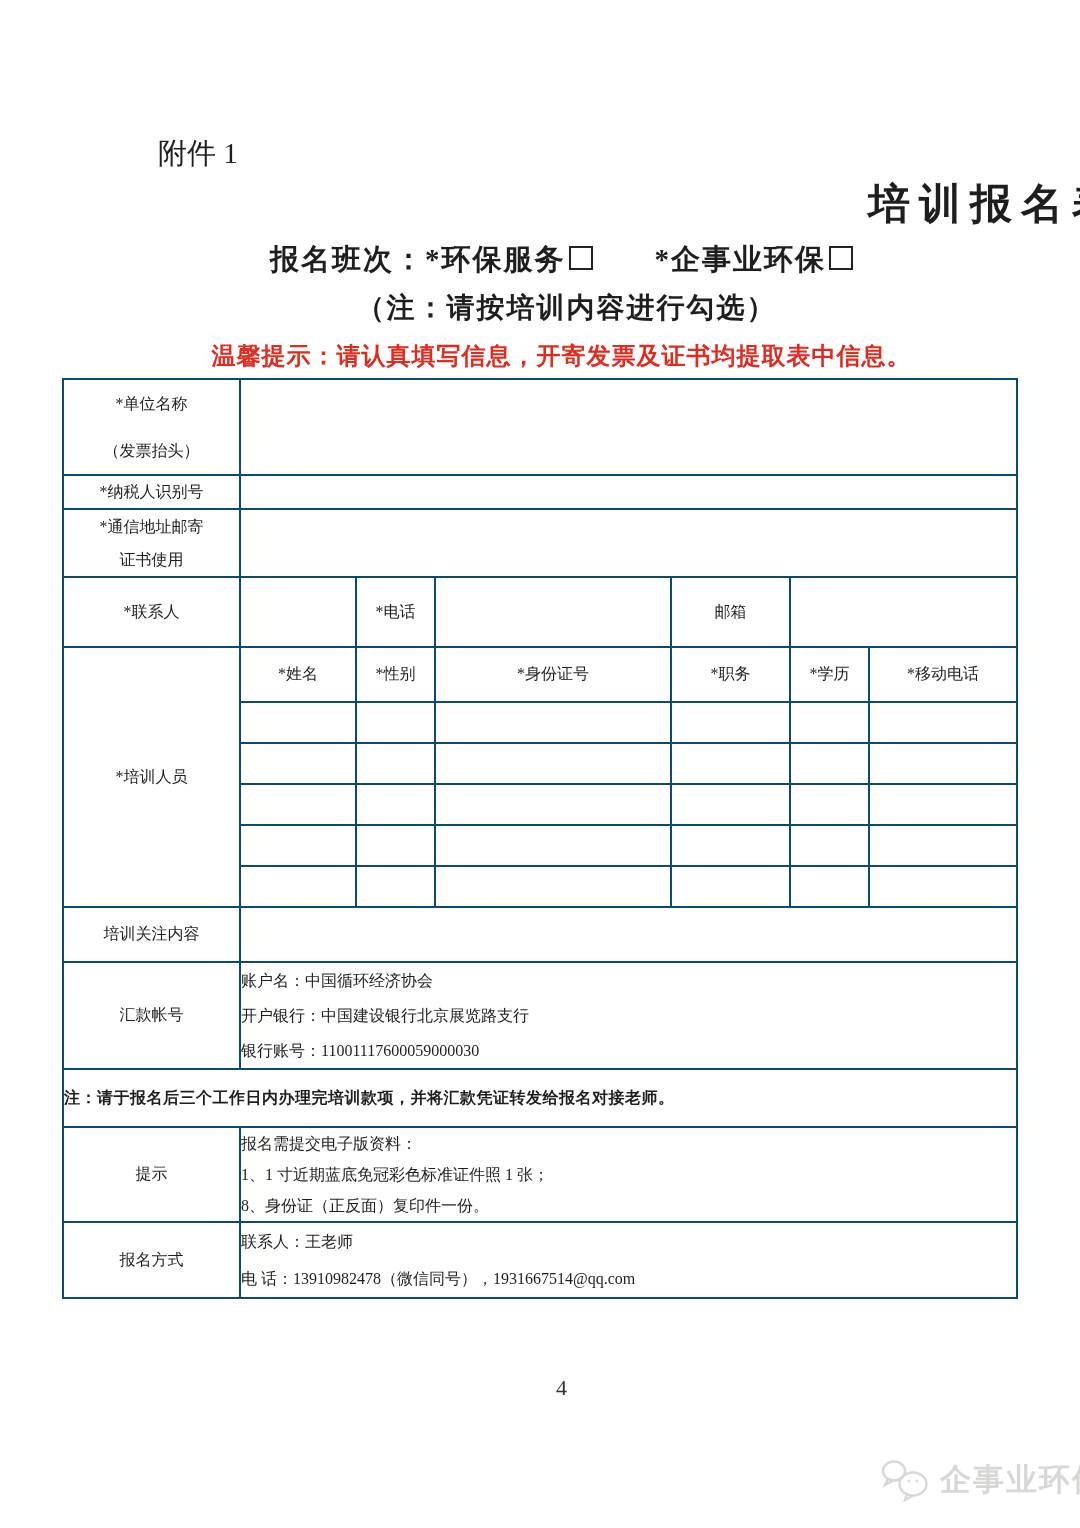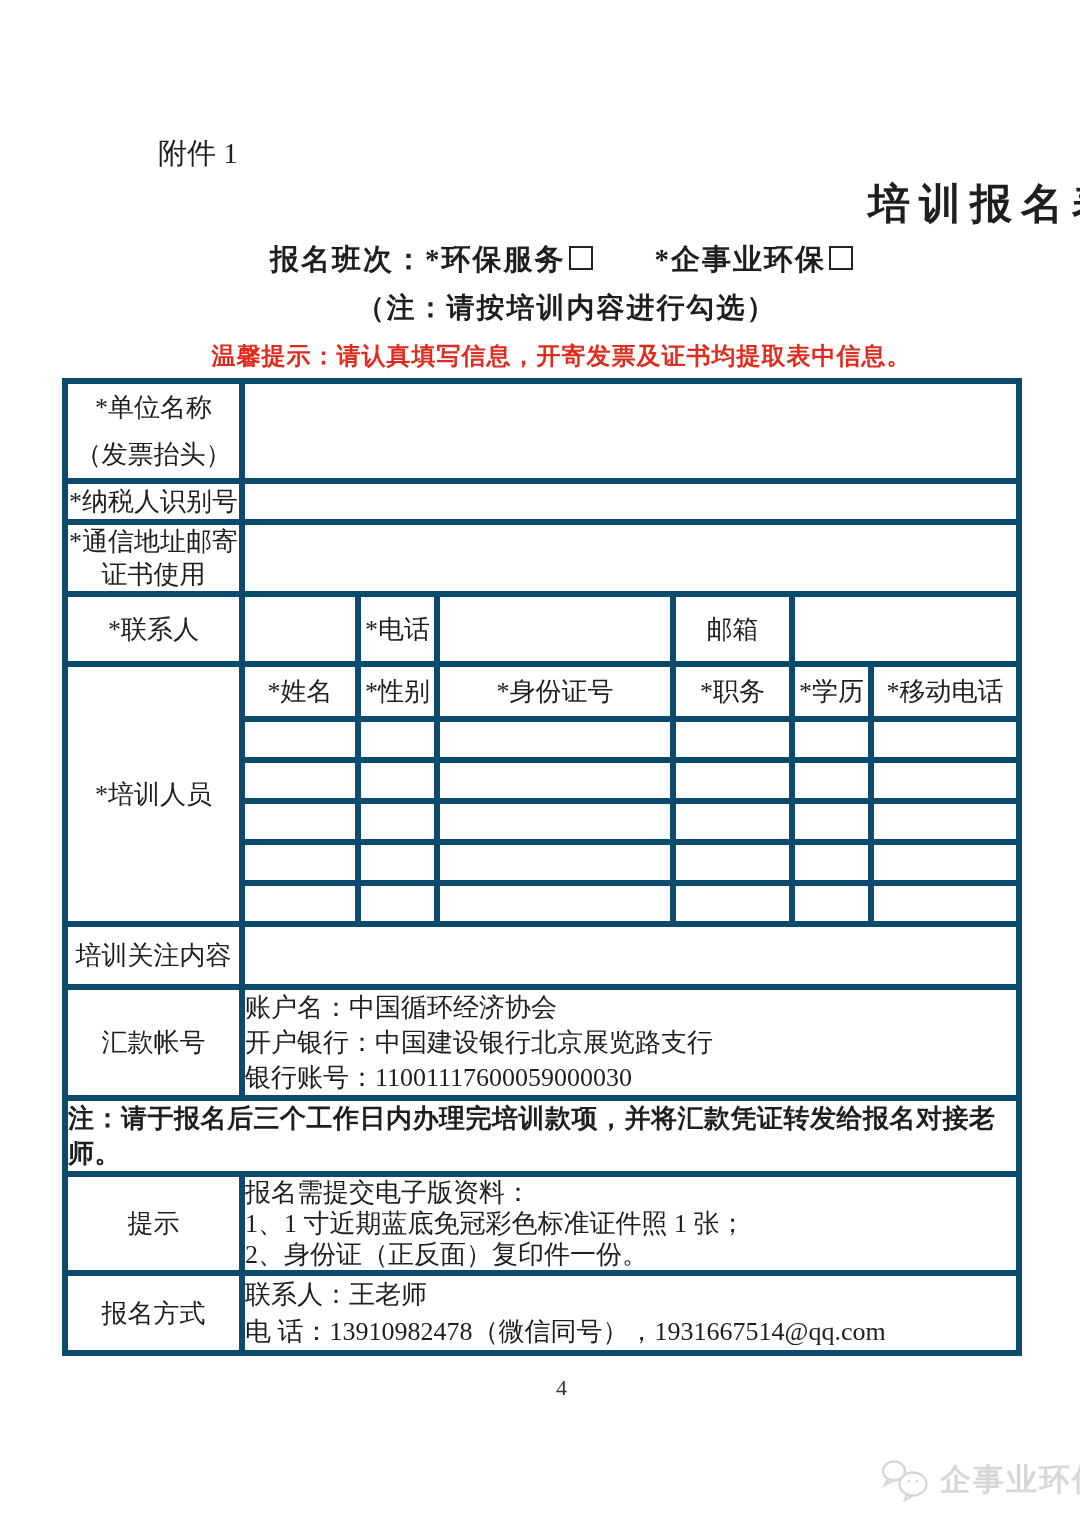--- a/index.html
+++ b/index.html
@@ -70,23 +70,23 @@
   }
   table.form {
     position: absolute;
     left: 62px;
     top: 378px;
     width: 954px;
     border-collapse: collapse;
     table-layout: fixed;
   }
   table.form td {
-    border: 6px solid #0c4a6e;
+    border: 2px solid #0c4a6e;
     padding: 0;
-    font-size: 26px;
+    font-size: 16px;
     vertical-align: middle;
     overflow: hidden;
   }
   td.lbl { text-align: center; }
   .lbl-2line div { line-height: 47px; }
   .lbl-2line-tight div { line-height: 33px; }
   td.content-cell { padding-left: 15px; }
   .content-lines div { line-height: 35px; }
   .tips-lines div { line-height: 31px; }
   .reg-lines div { line-height: 37px; }
@@ -222,21 +222,21 @@
     </tr>
     <tr style="height:41px">
       <td></td>
           <td></td>
           <td></td>
           <td></td>
           <td></td>
           <td></td>
     </tr>
 
-    <tr style="height:63px">
+    <tr style="height:55px">
       <td class="lbl">培训关注内容</td>
       <td colspan="6"></td>
     </tr>
 
     <tr style="height:106px">
       <td class="lbl">汇款帐号</td>
       <td colspan="6" class="content-cell">
         <div class="content-lines">
           <div>账户名：中国循环经济协会</div>
           <div>开户银行：中国建设银行北京展览路支行</div>
@@ -248,21 +248,21 @@
     <tr style="height:58px">
       <td colspan="7" class="note-cell">注：请于报名后三个工作日内办理完培训款项，并将汇款凭证转发给报名对接老师。</td>
     </tr>
 
     <tr style="height:94px">
       <td class="lbl">提示</td>
       <td colspan="6" class="content-cell">
         <div class="tips-lines">
           <div>报名需提交电子版资料：</div>
           <div>1、1 寸近期蓝底免冠彩色标准证件照 1 张；</div>
-          <div>2、身份证（正反面）复印件一份。</div>
+          <div>8、身份证（正反面）复印件一份。</div>
         </div>
       </td>
     </tr>
 
     <tr style="height:75px">
       <td class="lbl">报名方式</td>
       <td colspan="6" class="content-cell">
         <div class="reg-lines">
           <div>联系人：王老师</div>
           <div>电 话：13910982478（微信同号），1931667514@qq.com</div>

